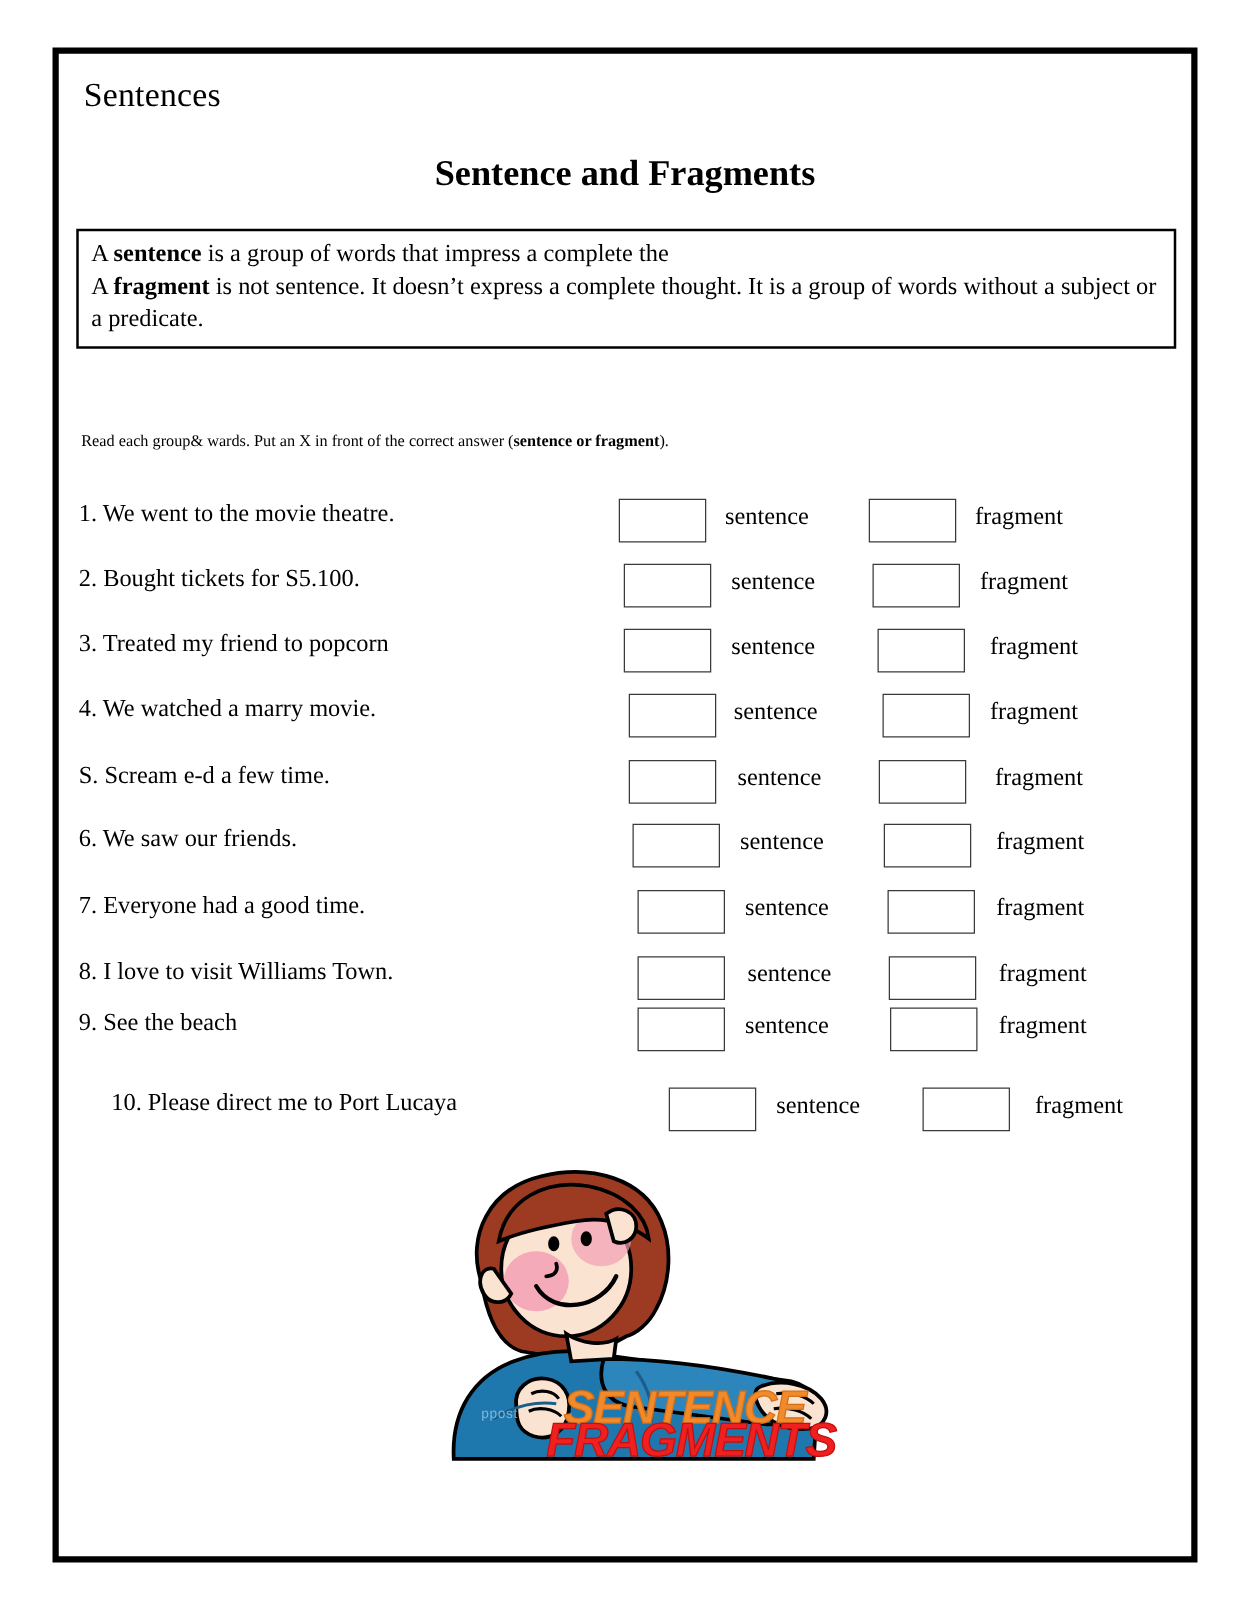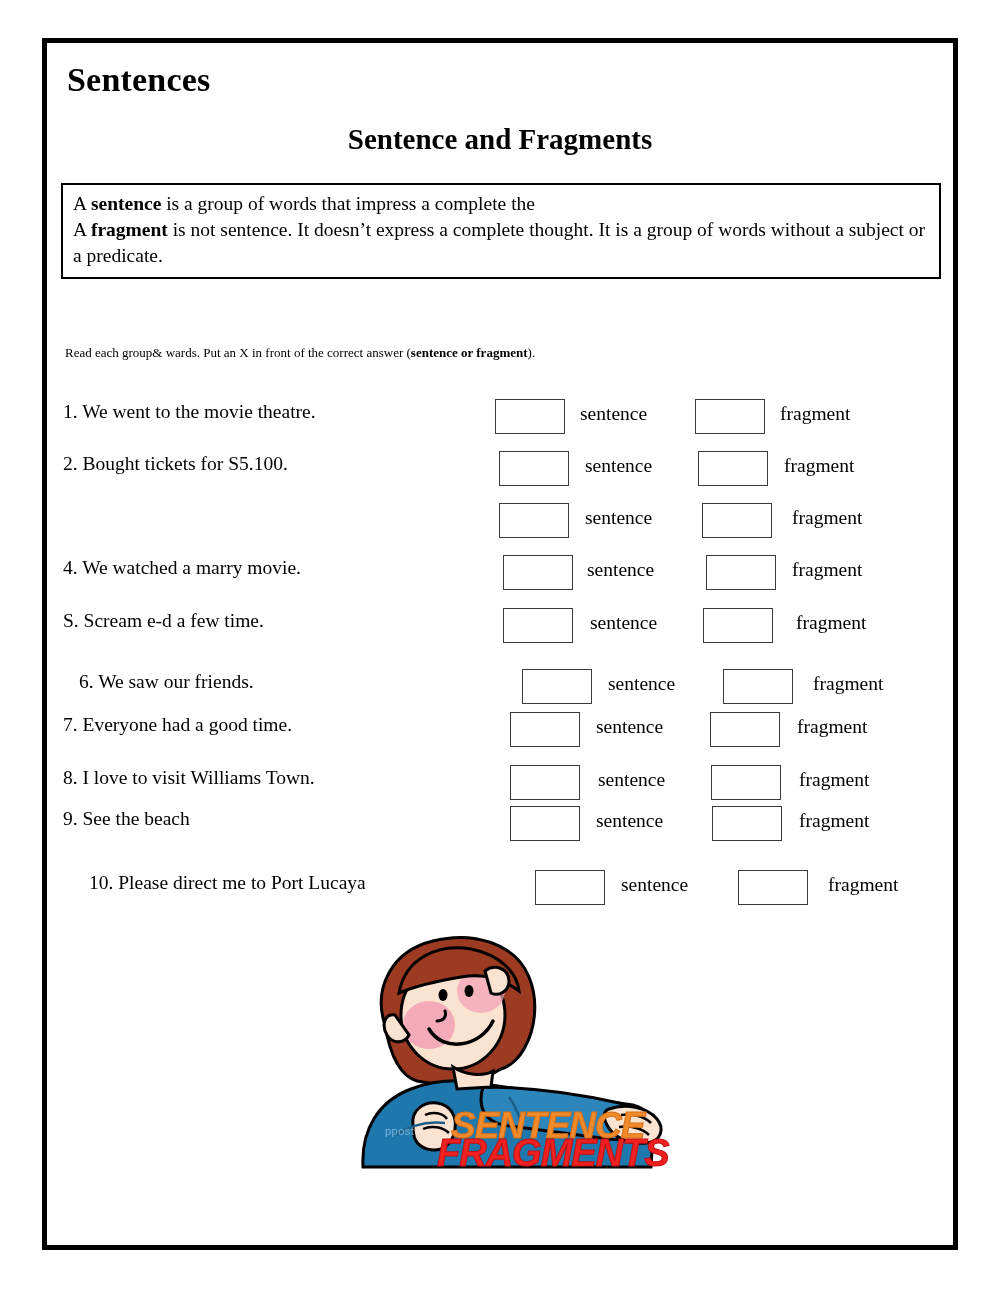--- a/index.html
+++ b/index.html
@@ -27,22 +27,22 @@
     border: 5px solid #000000;
     box-sizing: border-box;
     background: #ffffff;
   }
 
   
   #worksheet-title {
     position: absolute;
     left: 20px;
     top: 18px;
-    font-size: 34px;
-    font-weight: bold;
+    font-size: 27px;
+    font-weight: normal;
     letter-spacing: 0.2px;
   }
   #worksheet-subtitle {
     position: absolute;
     left: 0;
     top: 80px;
     width: 100%;
     text-align: center;
     font-size: 29px;
     font-weight: bold;
@@ -179,40 +179,41 @@
         <div class="answer-label" style="left: 733px;">fragment</div>
       </div>
       <div class="q-row" style="top: 52px;">
         <div class="q-text">2. Bought tickets for S5.100.</div>
         <div class="answer-box" style="left: 452px;"></div>
         <div class="answer-label" style="left: 538px;">sentence</div>
         <div class="answer-box" style="left: 651px;"></div>
         <div class="answer-label" style="left: 737px;">fragment</div>
       </div>
       <div class="q-row" style="top: 104px;">
+        <div class="q-text">3. Treated my friend to popcorn</div>
         <div class="answer-box" style="left: 452px;"></div>
         <div class="answer-label" style="left: 538px;">sentence</div>
         <div class="answer-box" style="left: 655px;"></div>
         <div class="answer-label" style="left: 745px;">fragment</div>
       </div>
       <div class="q-row" style="top: 156px;">
         <div class="q-text">4. We watched a marry movie.</div>
         <div class="answer-box" style="left: 456px;"></div>
         <div class="answer-label" style="left: 540px;">sentence</div>
         <div class="answer-box" style="left: 659px;"></div>
         <div class="answer-label" style="left: 745px;">fragment</div>
       </div>
       <div class="q-row" style="top: 209px;">
         <div class="q-text">S. Scream e-d a few time.</div>
         <div class="answer-box" style="left: 456px;"></div>
         <div class="answer-label" style="left: 543px;">sentence</div>
         <div class="answer-box" style="left: 656px;"></div>
         <div class="answer-label" style="left: 749px;">fragment</div>
       </div>
-      <div class="q-row" style="top: 270px; margin-left: 16px;">
+      <div class="q-row" style="top: 260px;">
         <div class="q-text">6. We saw our friends.</div>
         <div class="answer-box" style="left: 459px;"></div>
         <div class="answer-label" style="left: 545px;">sentence</div>
         <div class="answer-box" style="left: 660px;"></div>
         <div class="answer-label" style="left: 750px;">fragment</div>
       </div>
       <div class="q-row" style="top: 313px;">
         <div class="q-text">7. Everyone had a good time.</div>
         <div class="answer-box" style="left: 463px;"></div>
         <div class="answer-label" style="left: 549px;">sentence</div>

